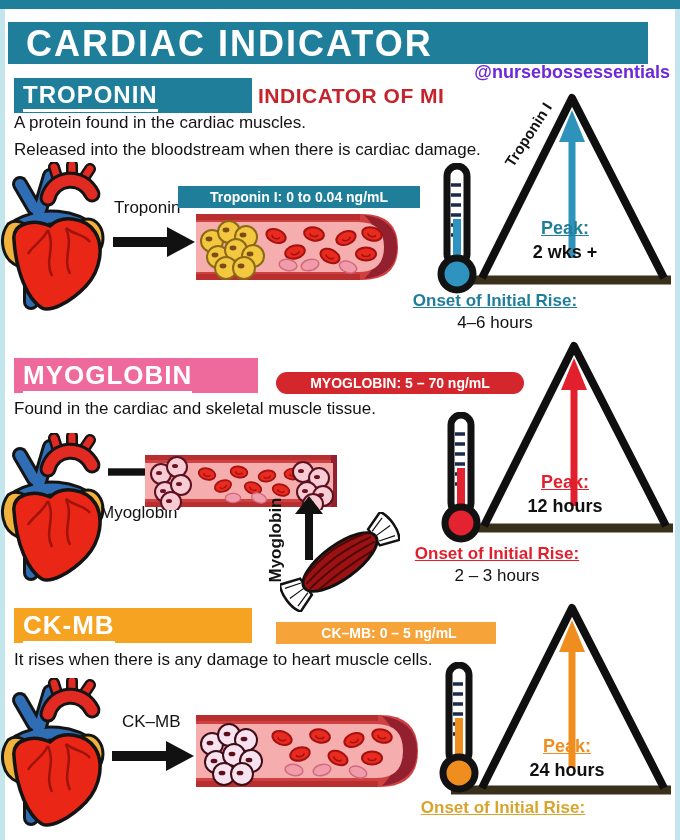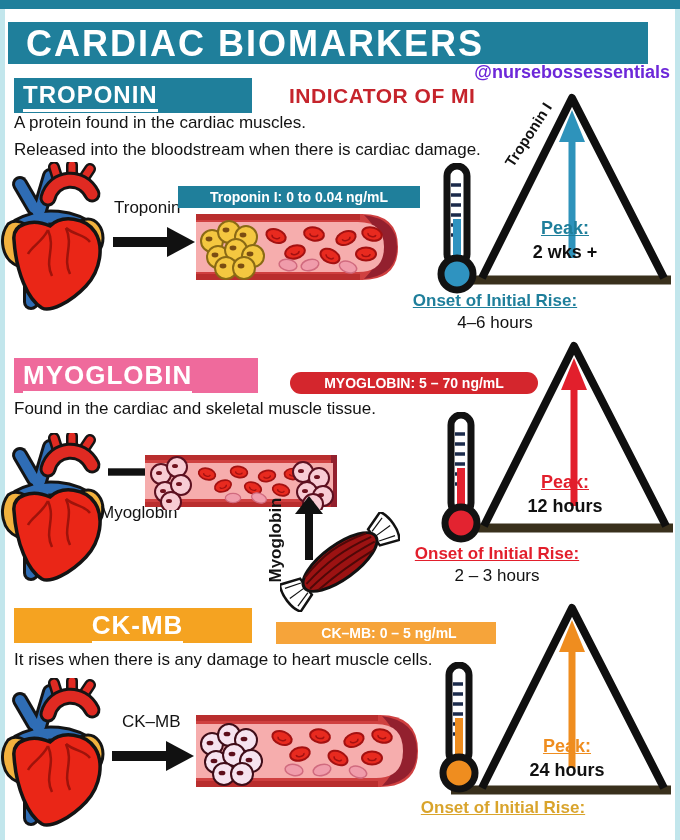--- a/index.html
+++ b/index.html
@@ -17,23 +17,23 @@
   .side-edge { top:9px; width:5px; height:831px; background:var(--edge); }
 
   .title-banner { left:8px; top:22px; width:640px; height:42px; background:var(--teal); }
   .title-text { left:26px; top:24px; width:600px; color:#fff; font-size:36px; font-weight:900;
                 letter-spacing:2px; line-height:40px; white-space:nowrap; }
   .handle { top:62px; right:10px; color:#6d28d9; font-size:18px; font-weight:700; }
 
   .sec-banner { height:35px; color:#fff; font-weight:900; line-height:34px; padding-left:9px; }
   .sec-banner span { border-bottom:3px solid #fff; padding-bottom:1px; letter-spacing:1px; }
   .banner-teal { background:var(--teal); } .banner-pink { background:var(--pink); }
-  .banner-orange { background:var(--orange);text-align:center; }
-
-  .tagline { color:#c5242c; font-size:21px; font-weight:900; letter-spacing:0.5px;margin-left:31px; }
+  .banner-orange { background:var(--orange); }
+
+  .tagline { color:#c5242c; font-size:21px; font-weight:900; letter-spacing:0.5px; }
   .desc { color:#131313; font-size:17px; }
   .marker-label { color:#131313; font-size:17px; font-weight:500; }
 
   .range-banner { height:22px; color:#fff; font-size:14px; font-weight:600; text-align:center;
                   line-height:22px; }
   .range-teal { background:var(--teal); } .range-red { background:var(--red); }
   .range-orange { background:#f6a43a; }
 
   .peak-label { font-size:18px; font-weight:700; text-decoration:underline; text-align:center; }
   .peak-value { font-size:18px; font-weight:600; color:#111; text-align:center; }
@@ -140,21 +140,21 @@
   </defs>
 </svg>
 
 <div id="canvas">
 
   <div class="abs top-strip"></div>
   <div class="abs side-edge" style="left:0"></div>
   <div class="abs side-edge" style="left:675px"></div>
 
   <div class="abs title-banner"></div>
-  <div class="abs title-text">CARDIAC BIOMARKERS</div>
+  <div class="abs title-text">CARDIAC INDICATOR</div>
   <div class="abs handle">@nursebossessentials</div>
 
   <div class="abs sec-banner banner-teal" style="left:14px;top:78px;width:238px;font-size:24px;">
     <span>TROPONIN</span>
   </div>
   <div class="abs tagline" style="left:258px;top:84px;">INDICATOR OF MI</div>
   <div class="abs desc" style="left:14px;top:113px;">A protein found in the cardiac muscles.</div>
   <div class="abs desc" style="left:14px;top:140px;">Released into the bloodstream when there is cardiac damage.</div>
 
   <svg class="abs" style="left:-2px;top:162px" width="112" height="150" viewBox="0 0 112 150">
@@ -202,21 +202,21 @@
   <div class="abs peak-value" style="left:510px;top:242px;width:110px;text-align:center;">2 wks +</div>
   <svg class="abs" style="left:424px;top:163px;color:#2f93c0" width="64" height="134" viewBox="0 0 64 134">
       <use href="#thermo"></use>
     </svg>
   <div class="abs onset-label c-teal" style="left:370px;top:291px;width:250px;">Onset of Initial Rise:</div>
   <div class="abs onset-value" style="left:370px;top:313px;width:250px;">4–6 hours</div>
 
   <div class="abs sec-banner banner-pink" style="left:14px;top:358px;width:244px;font-size:26px;">
     <span>MYOGLOBIN</span>
   </div>
-  <div class="abs range-banner range-red" style="left:290px;top:372px;width:248px;border-radius:11px;">MYOGLOBIN: 5 – 70 ng/mL</div>
+  <div class="abs range-banner range-red" style="left:276px;top:372px;width:248px;border-radius:11px;">MYOGLOBIN: 5 – 70 ng/mL</div>
   <div class="abs desc" style="left:14px;top:399px;">Found in the cardiac and skeletal muscle tissue.</div>
 
   <svg class="abs" style="left:-2px;top:433px" width="112" height="150" viewBox="0 0 112 150">
       <use href="#heart"></use>
     </svg>
   <svg class="abs" style="left:108px;top:458px" width="62" height="28" viewBox="0 0 84 36">
       <use href="#harrow"></use>
     </svg>
   <div class="abs marker-label" style="left:100px;top:503px;">Myoglobin</div>
 

